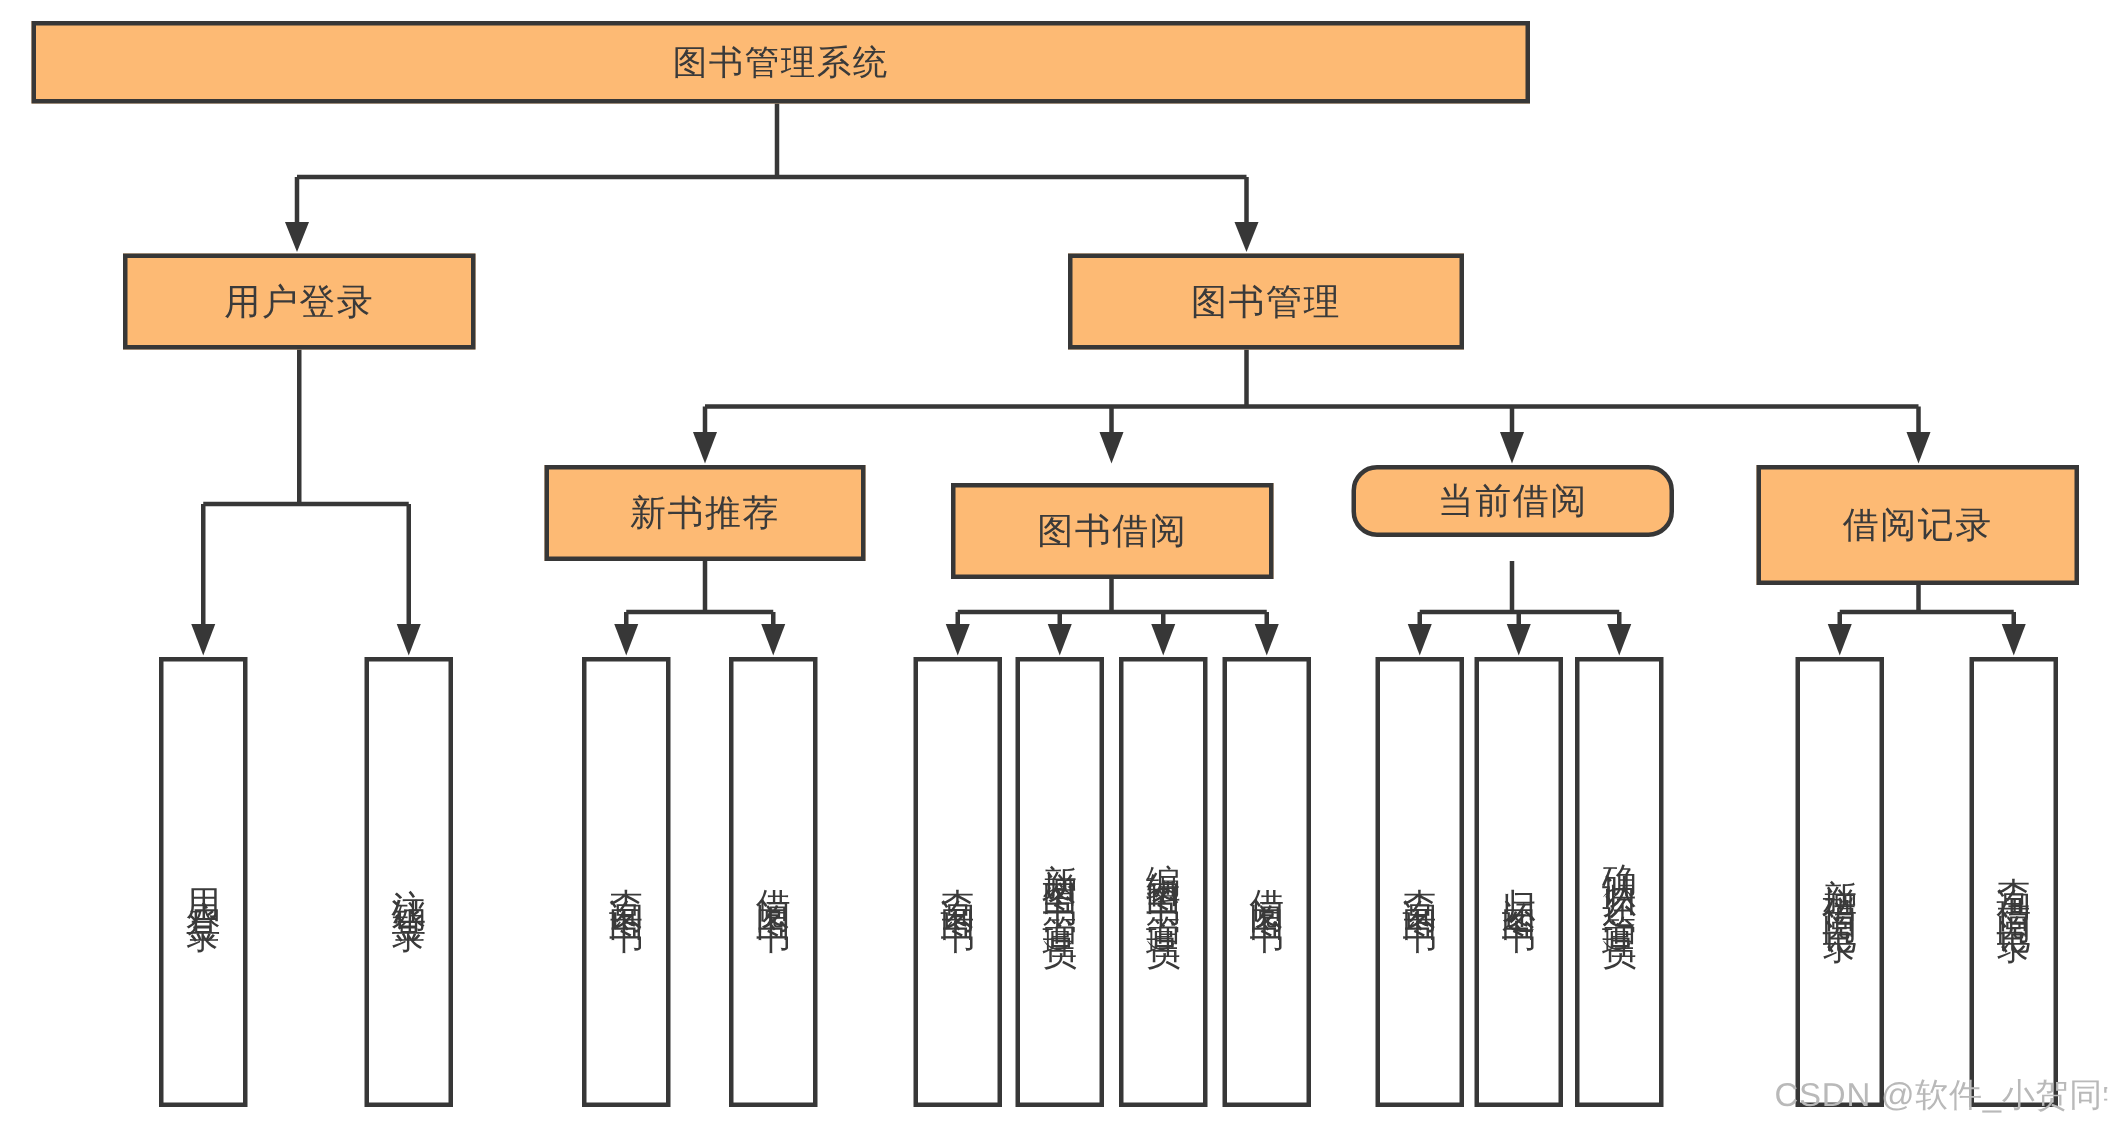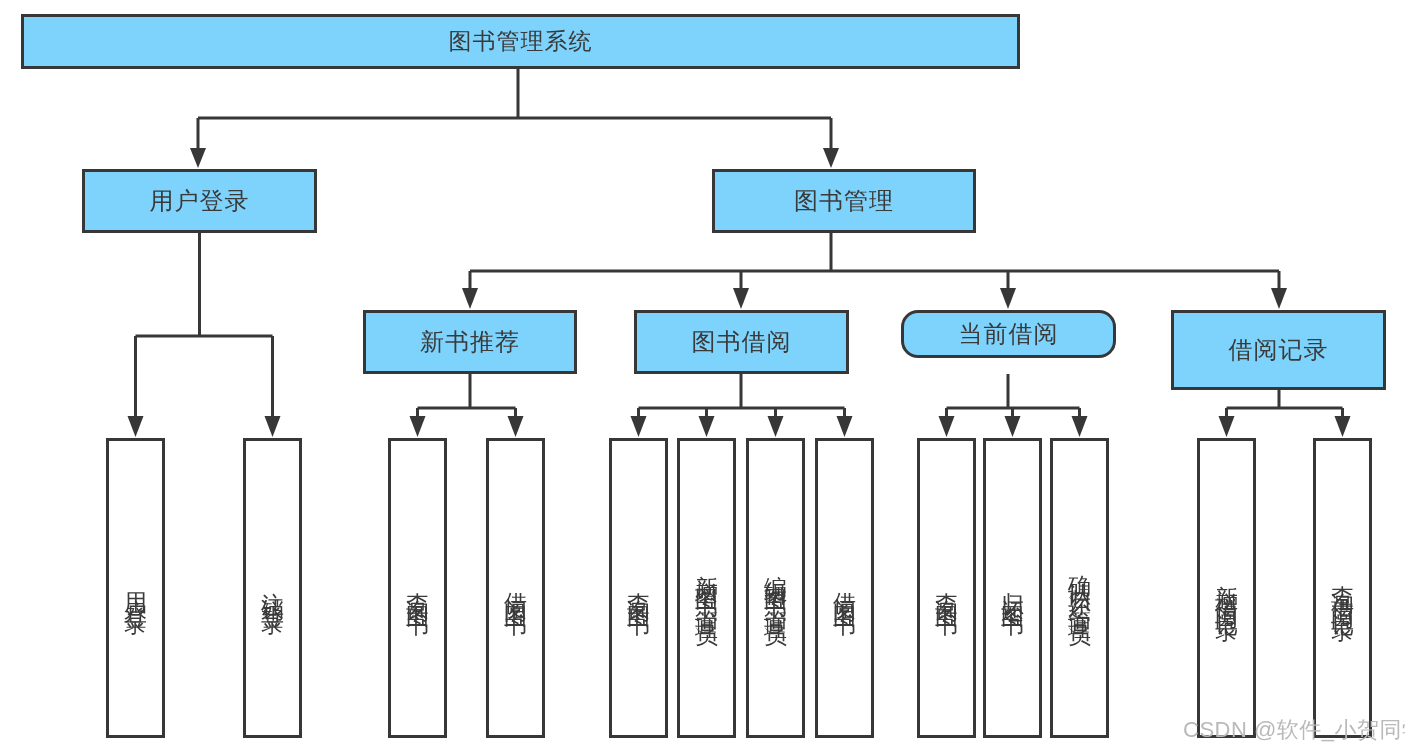--- a/index.html
+++ b/index.html
@@ -17,21 +17,21 @@
   .connectors {
     position: absolute;
     left: 0; top: 0;
     width: 1405px; height: 747px;
     pointer-events: none;
   }
 
   .box {
     position: absolute;
     border: 3px solid #373737;
-    background: #7dd3fc;
+    background: #fdba74;
     display: flex;
     align-items: center;
     justify-content: center;
     color: #3a3a3a;
     font-size: 24px;
     letter-spacing: 1px;
     z-index: 2;
   }
 
   .box.root-box { font-size: 23px; }
@@ -122,21 +122,21 @@
   <div class="box" style="left:82px; top:169px; width:235px; height:64px;">
     <span>用户登录</span>
   </div>
   <div class="box" style="left:712px; top:169px; width:264px; height:64px;">
     <span>图书管理</span>
   </div>
 
   <div class="box" style="left:363px; top:310px; width:214px; height:64px;">
     <span>新书推荐</span>
   </div>
-  <div class="box" style="left:634px; top:310px; width:215px; height:64px;">
+  <div class="box" style="left:634px; top:322px; width:215px; height:64px;">
     <span>图书借阅</span>
   </div>
   <div class="box" style="left:901px; top:310px; width:215px; height:48px;border-radius:17px;">
     <span>当前借阅</span>
   </div>
   <div class="box" style="left:1171px; top:310px; width:215px; height:80px;">
     <span>借阅记录</span>
   </div>
 
   <div class="vbox" style="left:106px; top:438px; width:59px; height:300px;">

